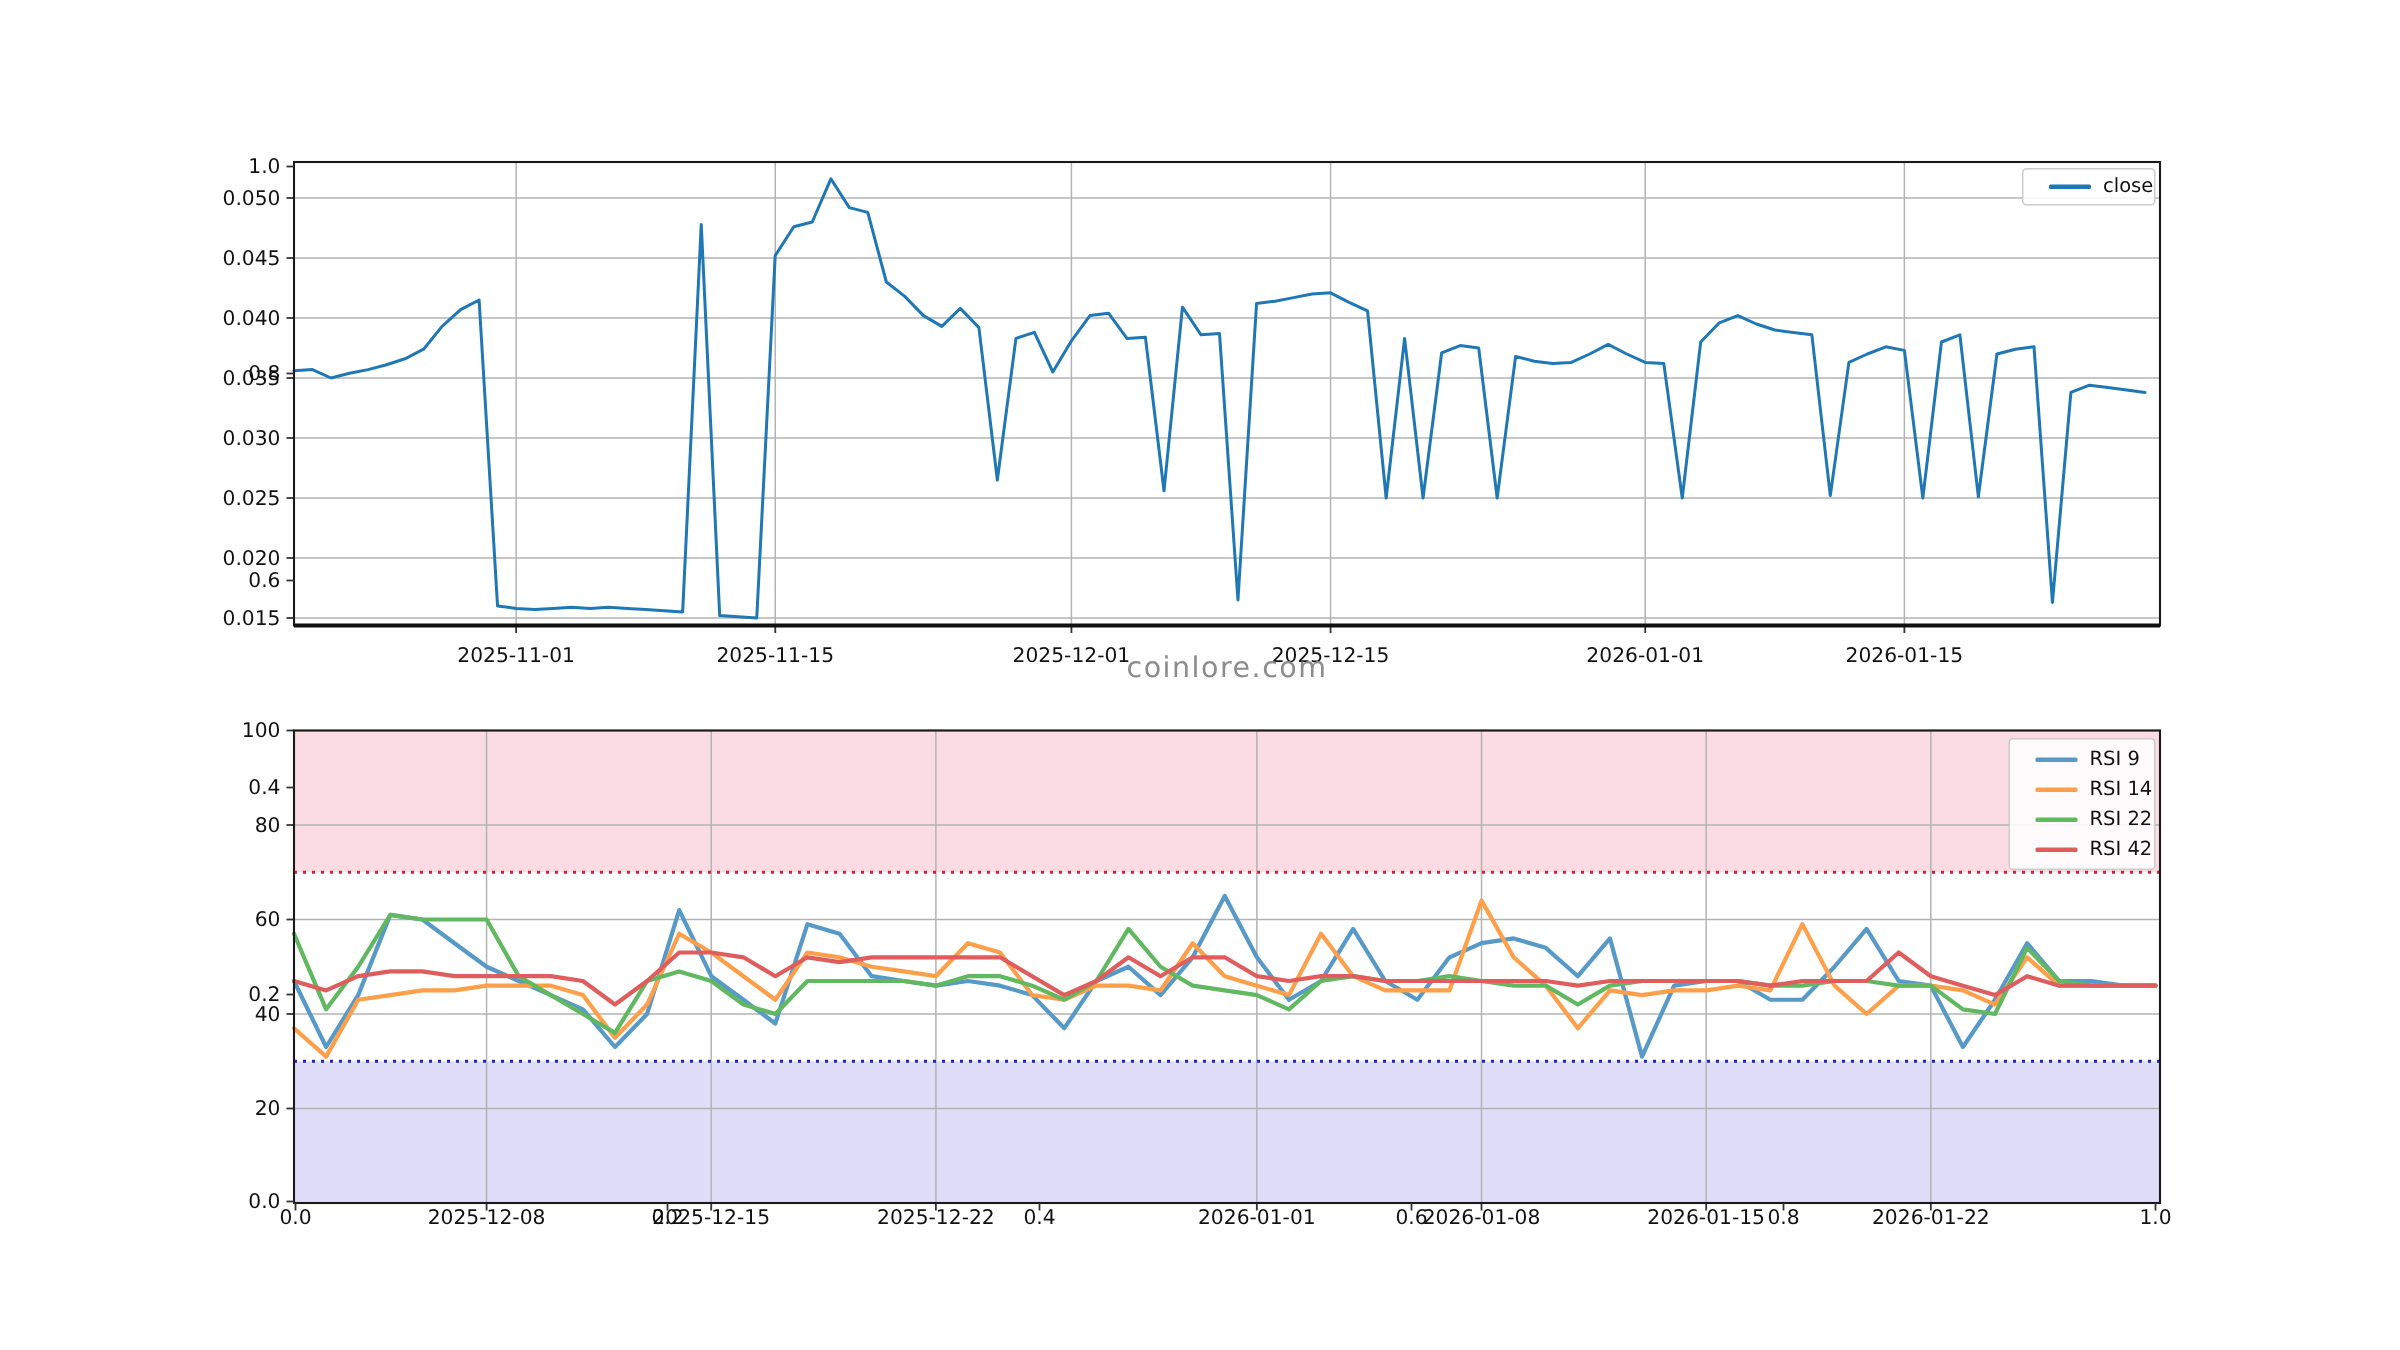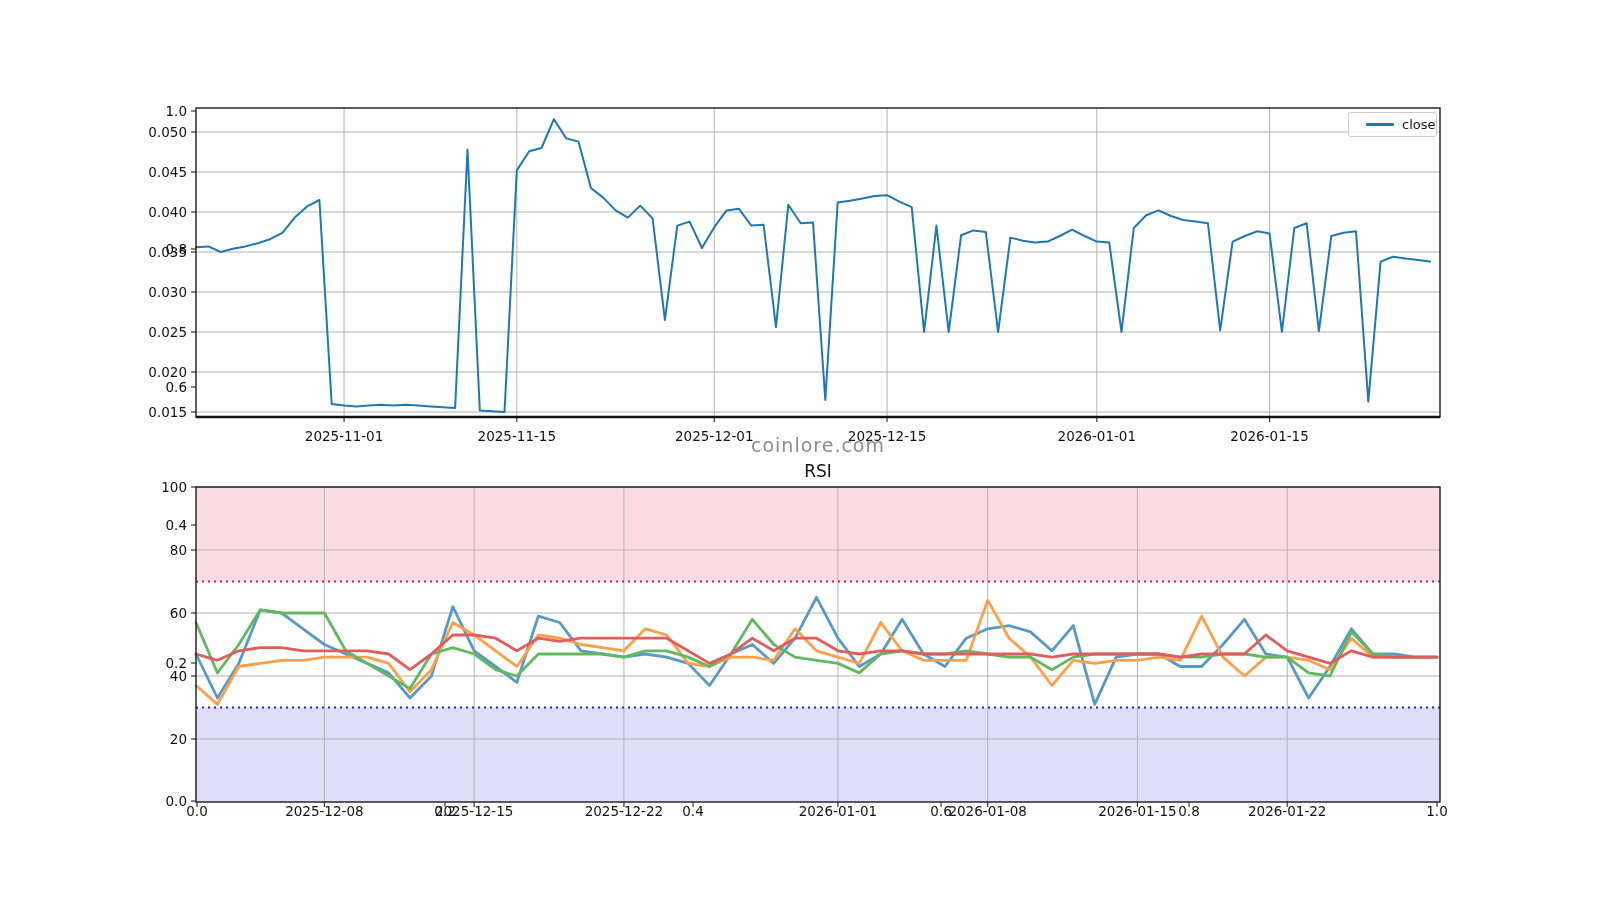--- a/index.html
+++ b/index.html
@@ -135,23 +135,40 @@
       <text x="693" y="816" text-anchor="middle">0.4</text>
       <line x1="941" y1="802" x2="941" y2="807" stroke="#333333" stroke-width="1.2"></line>
       <text x="941" y="816" text-anchor="middle">0.6</text>
       <line x1="1189" y1="802" x2="1189" y2="807" stroke="#333333" stroke-width="1.2"></line>
       <text x="1189" y="816" text-anchor="middle">0.8</text>
       <line x1="1437" y1="802" x2="1437" y2="807" stroke="#333333" stroke-width="1.2"></line>
       <text x="1437" y="816" text-anchor="middle">1.0</text>
     </svg>
 
   <div class="watermark">coinlore.com</div>
-  <div class="rsi-title">RSI</div>
 
   <div class="legend legend-top">
     <div class="legend-row">
       <span class="swatch" style="background: rgb(31, 119, 180);"></span>
       <span>close</span>
     </div>
   </div>
 
+  <div class="legend legend-rsi">
+    <div class="legend-row">
+      <span class="swatch" style="background: rgb(87, 153, 199);"></span>
+      <span>RSI 9</span>
+    </div>
+    <div class="legend-row">
+      <span class="swatch" style="background: rgb(255, 159, 74);"></span>
+      <span>RSI 14</span>
+    </div>
+    <div class="legend-row">
+      <span class="swatch" style="background: rgb(97, 184, 97);"></span>
+      <span>RSI 22</span>
+    </div>
+    <div class="legend-row">
+      <span class="swatch" style="background: rgb(224, 93, 94);"></span>
+      <span>RSI 42</span>
+    </div>
+  </div>
 
 </div>
 
 </body></html>

